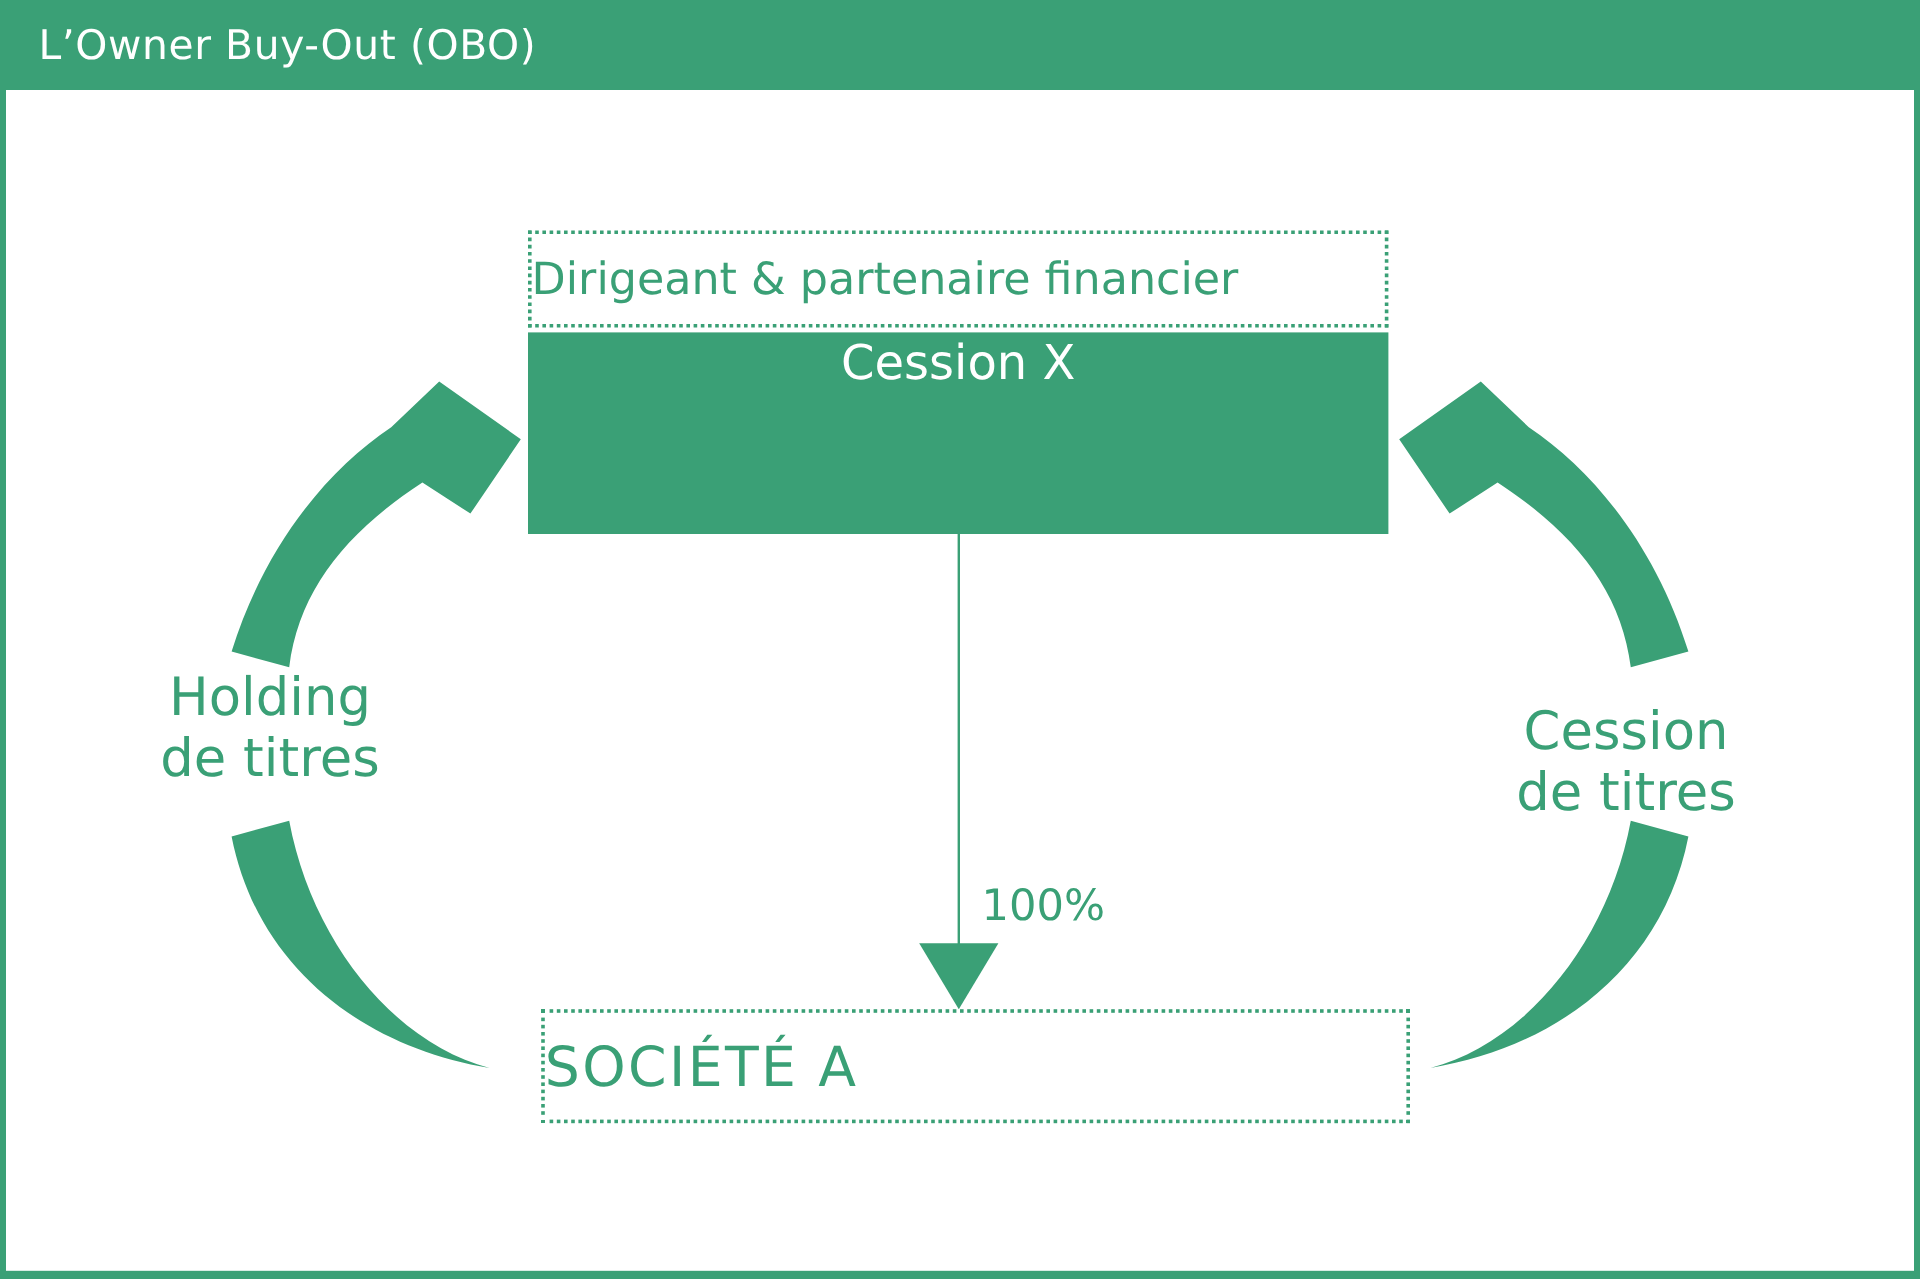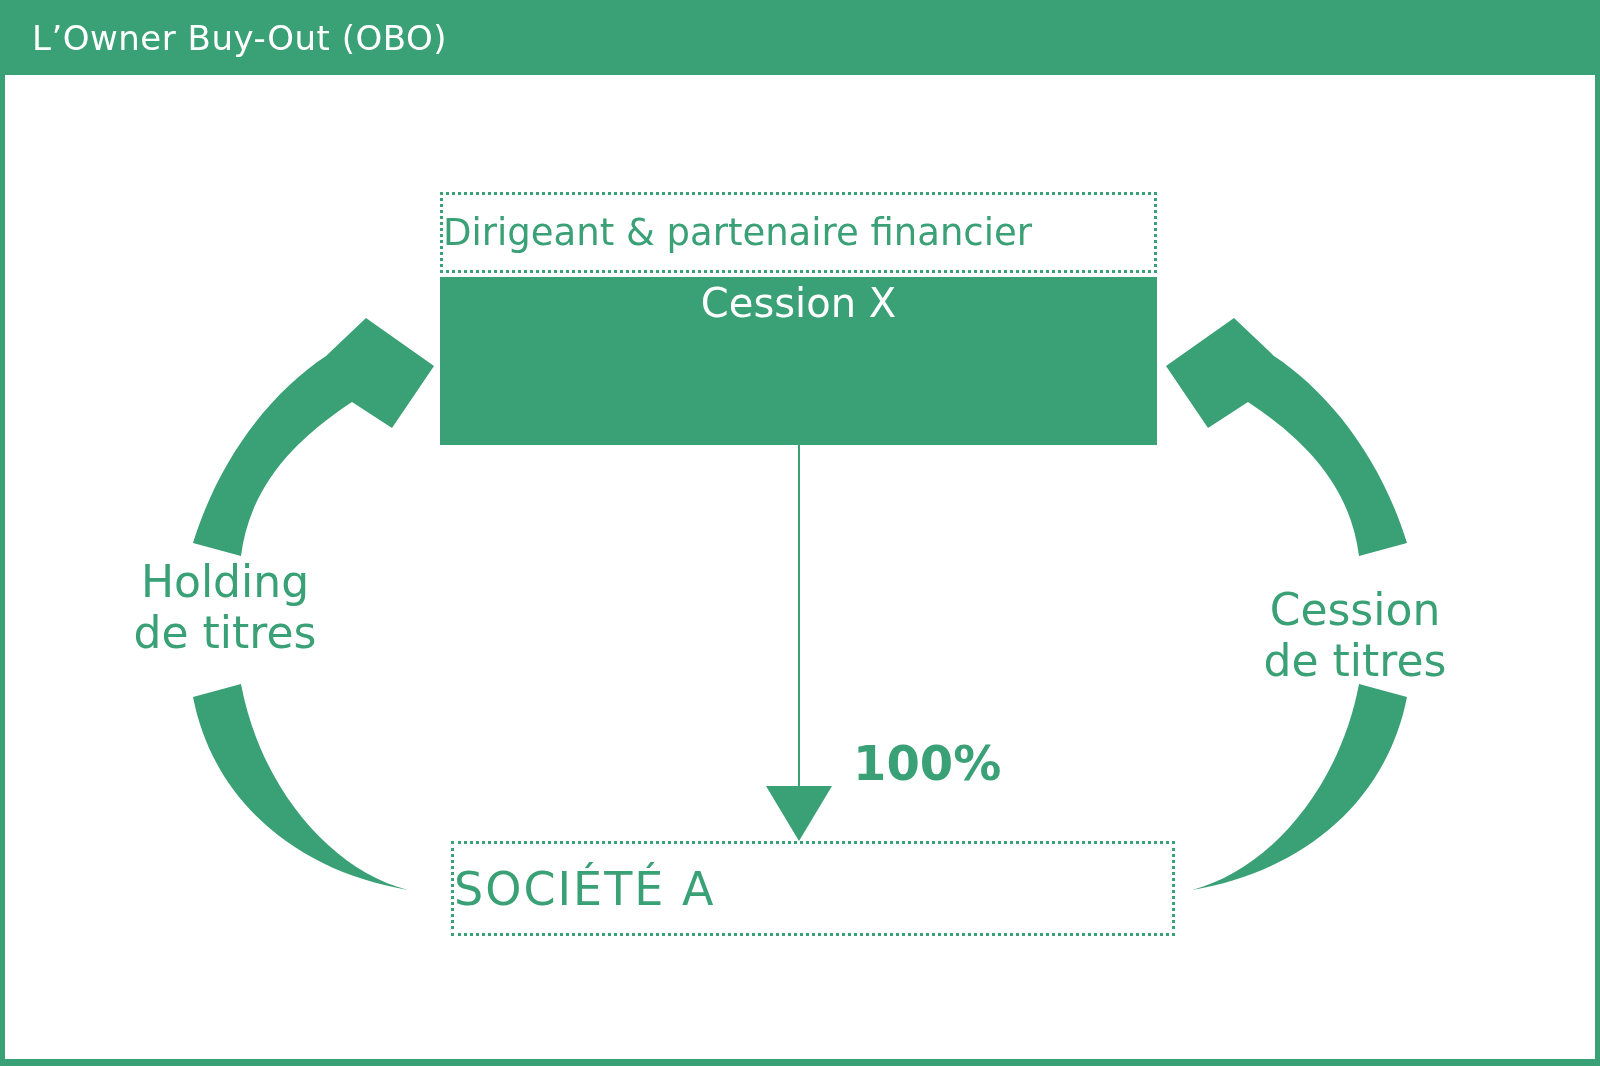--- a/index.html
+++ b/index.html
@@ -28,22 +28,22 @@
                    color:var(--white); font-size:40px; font-weight:500; line-height:1.3;
                    flex-direction:column; }
   #societe-box   { left:451px; top:841px; width:724px; height:95px; font-size:46px;
                    font-weight:500; letter-spacing:2px; }
 
   .side-label { position:absolute; width:260px; text-align:center; color:var(--green);
                 font-size:44px; font-weight:500; line-height:1.16; z-index:2; }
   #apport-label  { left:95px;  top:556px; }
   #cession-label { left:1225px; top:584px; }
 
-  #pct-label { position:absolute; left:853px; top:735px; color:var(--green);
-               font-size:48px; font-weight:700; z-index:2; }
+  #pct-label { position:absolute; left:818px; top:735px; color:var(--green);
+               font-size:36px; font-weight:400; z-index:2; }
 </style>
 </head>
 <body>
 
 <div class="canvas">
 
   <div class="titlebar">
     <span>L’Owner Buy-Out (OBO)</span>
   </div>
 

